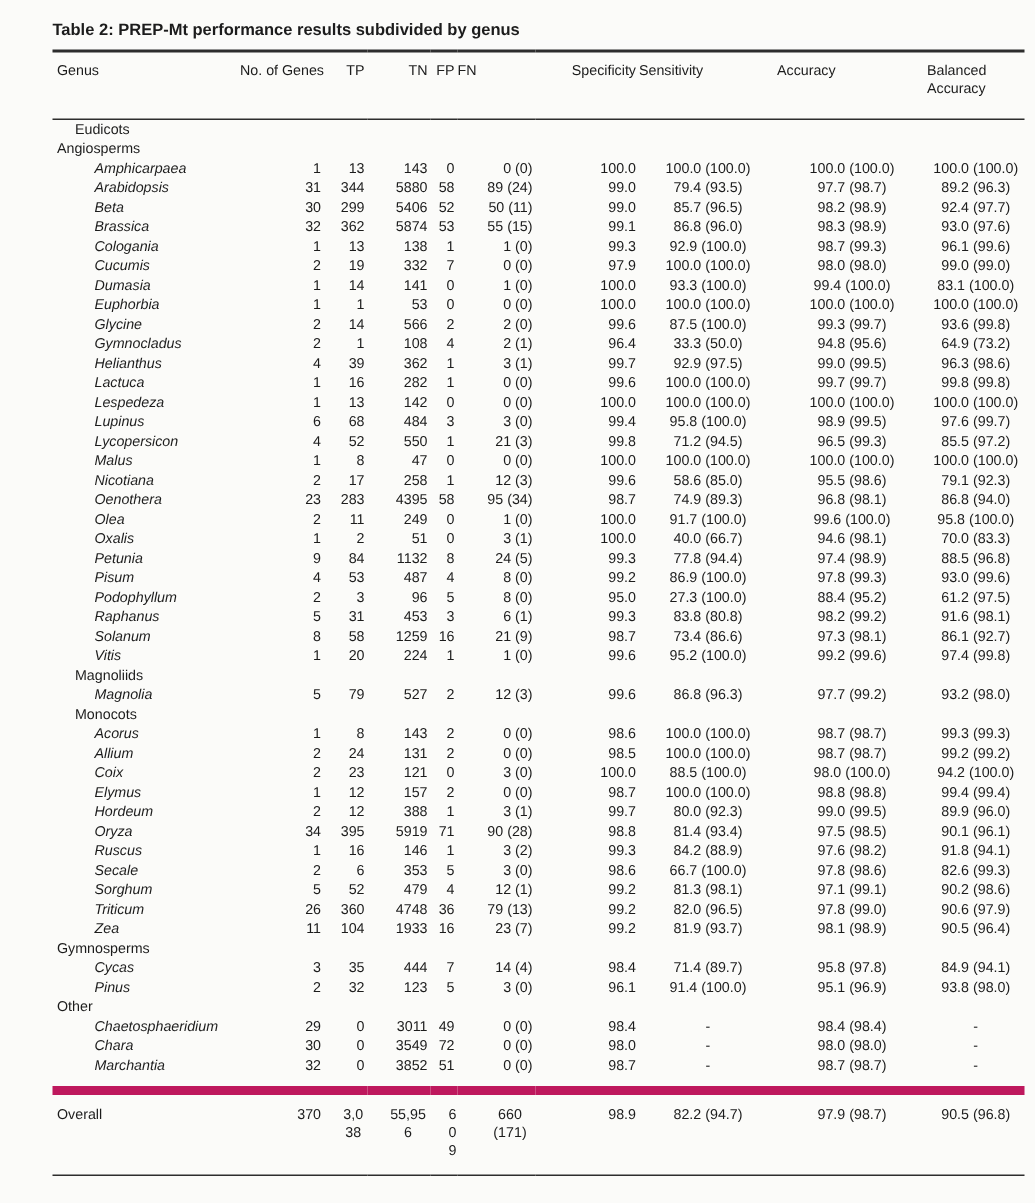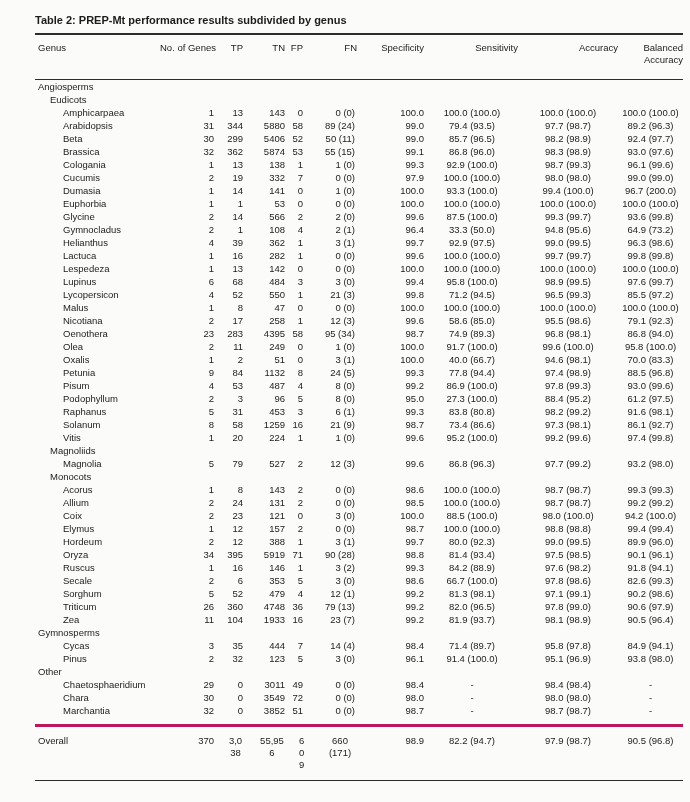--- a/index.html
+++ b/index.html
@@ -12,33 +12,33 @@
   .page{padding:14px 0 0 35px;}
   .title{font-size:11px;font-weight:bold;margin-bottom:7px;}
   table{border-collapse:collapse;table-layout:fixed;width:648px;font-size:9.5px;}
   thead th{
     font-weight:normal;font-size:9.5px;vertical-align:top;
     border-top:2px solid #2d2d2d;border-bottom:1px solid #2d2d2d;
     padding:7px 0 14px 0;line-height:11.5px;white-space:nowrap;
   }
   th.col0{text-align:left;padding-left:3px;}
   th.col1,th.col2,th.col3,th.col4,th.col6{text-align:right;padding-right:2px;}
-  th.col5,th.col7,th.col8,th.col9{text-align:right;}
+  th.col5,th.col7,th.col8,th.col9{text-align:left;}
   th.col9{white-space:normal;}
   tbody td{padding:0;height:13px;line-height:13px;vertical-align:bottom;}
   td.col1,td.col2,td.col3,td.col4,td.col5,td.col6{text-align:right;padding-right:2px;}
   td.col7,td.col8,td.col9{text-align:center;}
   .genus{text-align:left;white-space:nowrap;}
   .sec0{padding-left:3px;}
   .sec1{padding-left:15px;}
-  .name{padding-left:28px;margin-top:20px;}
+  .name{padding-left:28px;font-style:italic;margin-top:20px;}
   tr.spacer td{height:7px;}
   tfoot td{
     vertical-align:top;padding:8px 0 9px 0;line-height:12px;
-    border-top:3px solid #be185d;border-bottom:1px solid #2d2d2d;
+    border-top:6px solid #be185d;border-bottom:1px solid #2d2d2d;
   }
   tfoot td.genus{padding-left:3px;font-style:normal;}
   .wb{display:inline-block;vertical-align:top;text-align:center;line-height:12px;}
   .wba{word-break:break-all;margin-left:12px;}
   .w1{max-width:21px;}
   .w2{max-width:26px;}
   .w3{max-width:13px;}
   .w4{max-width:30px;}
   .note{font-size:9.5px;margin-top:25px;font-style:italic;}
 </style>
@@ -69,24 +69,24 @@
           <th class="col4">FP</th>
           <th class="col5">FN</th>
           <th class="col6">Specificity</th>
           <th class="col7">Sensitivity</th>
           <th class="col8">Accuracy</th>
           <th class="col9">Balanced Accuracy</th>
         </tr>
       </thead>
     <tbody>
         <tr>
+          <td colspan="10" class="genus sec1">Eudicots</td>
+        </tr>
+        <tr>
           <td colspan="10" class="genus sec0">Angiosperms</td>
-        </tr>
-        <tr>
-          <td colspan="10" class="genus sec1">Eudicots</td>
         </tr>
         <tr>
           <td class="genus name col0">Amphicarpaea</td>
           <td class="col1">1</td>
           <td class="col2">13</td>
           <td class="col3">143</td>
           <td class="col4">0</td>
           <td class="col5">0 (0)</td>
           <td class="col6">100.0</td>
           <td class="col7">100.0 (100.0)</td>
@@ -156,21 +156,21 @@
         <tr>
           <td class="genus name col0">Dumasia</td>
           <td class="col1">1</td>
           <td class="col2">14</td>
           <td class="col3">141</td>
           <td class="col4">0</td>
           <td class="col5">1 (0)</td>
           <td class="col6">100.0</td>
           <td class="col7">93.3 (100.0)</td>
           <td class="col8">99.4 (100.0)</td>
-          <td class="col9">96.7 (200.0)</td>
+          <td class="col9">83.1 (100.0)</td>
         </tr>
         <tr>
           <td class="genus name col0">Euphorbia</td>
           <td class="col1">1</td>
           <td class="col2">1</td>
           <td class="col3">53</td>
           <td class="col4">0</td>
           <td class="col5">0 (0)</td>
           <td class="col6">100.0</td>
           <td class="col7">100.0 (100.0)</td>

